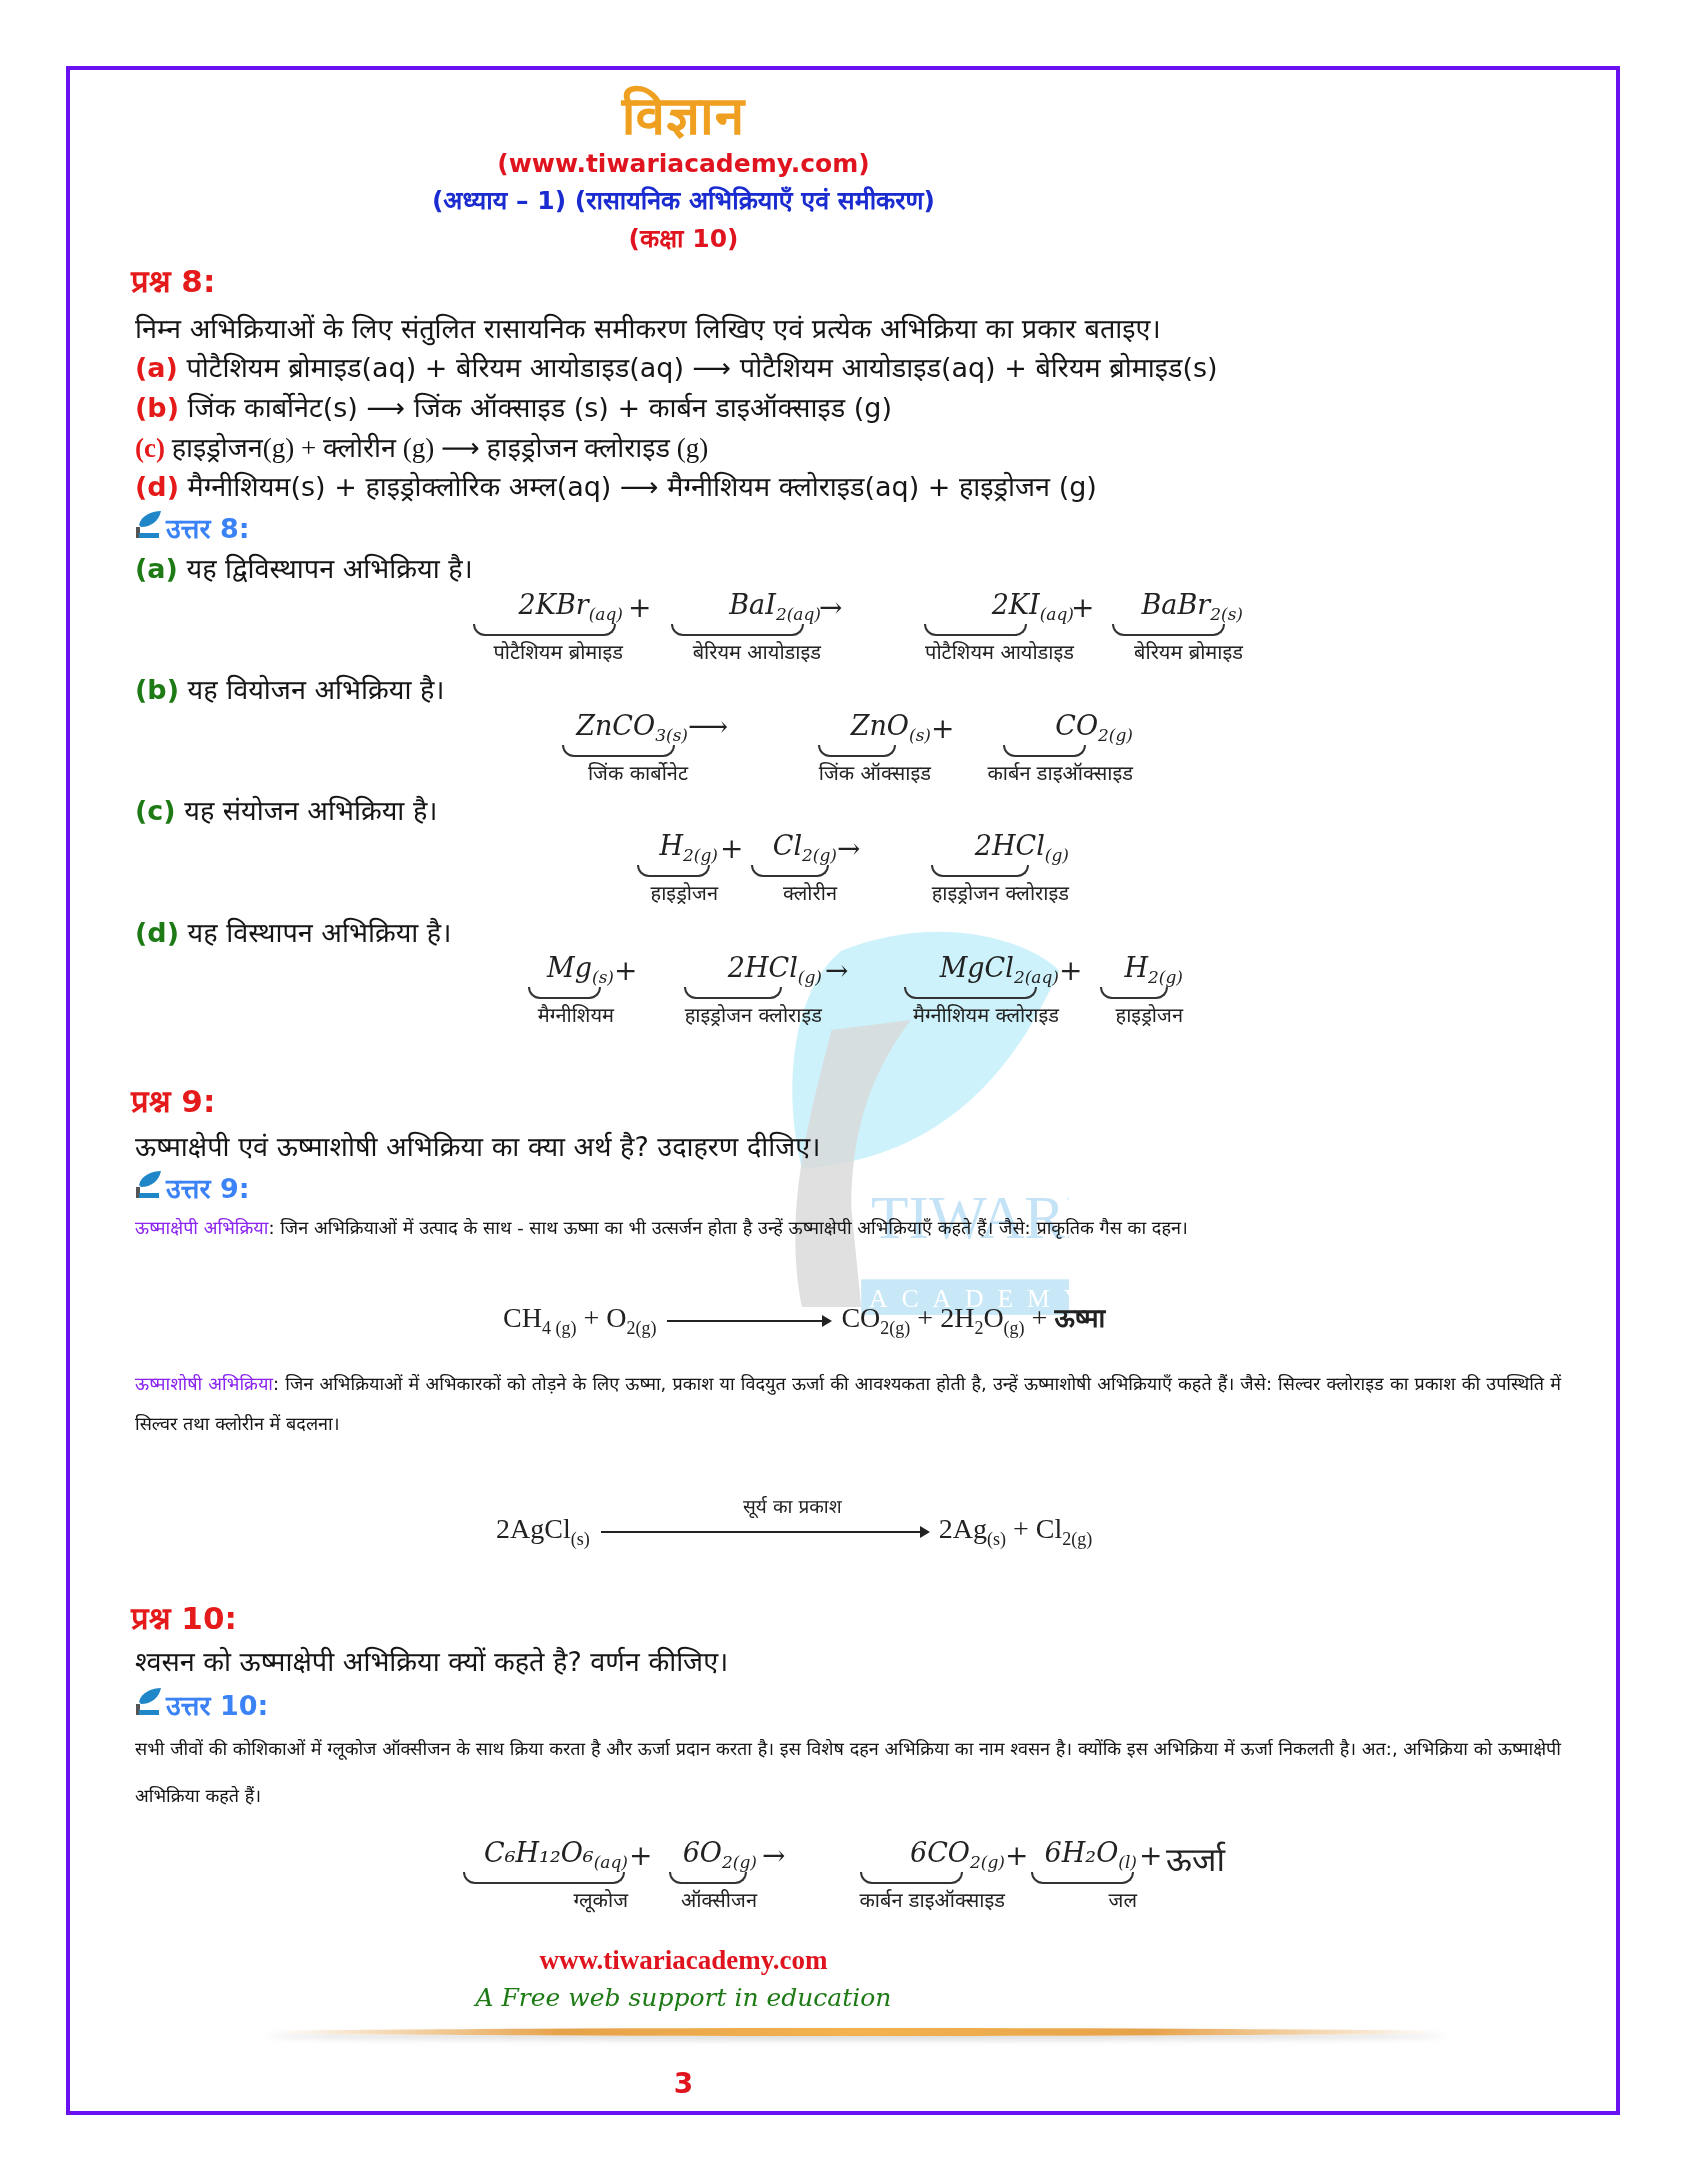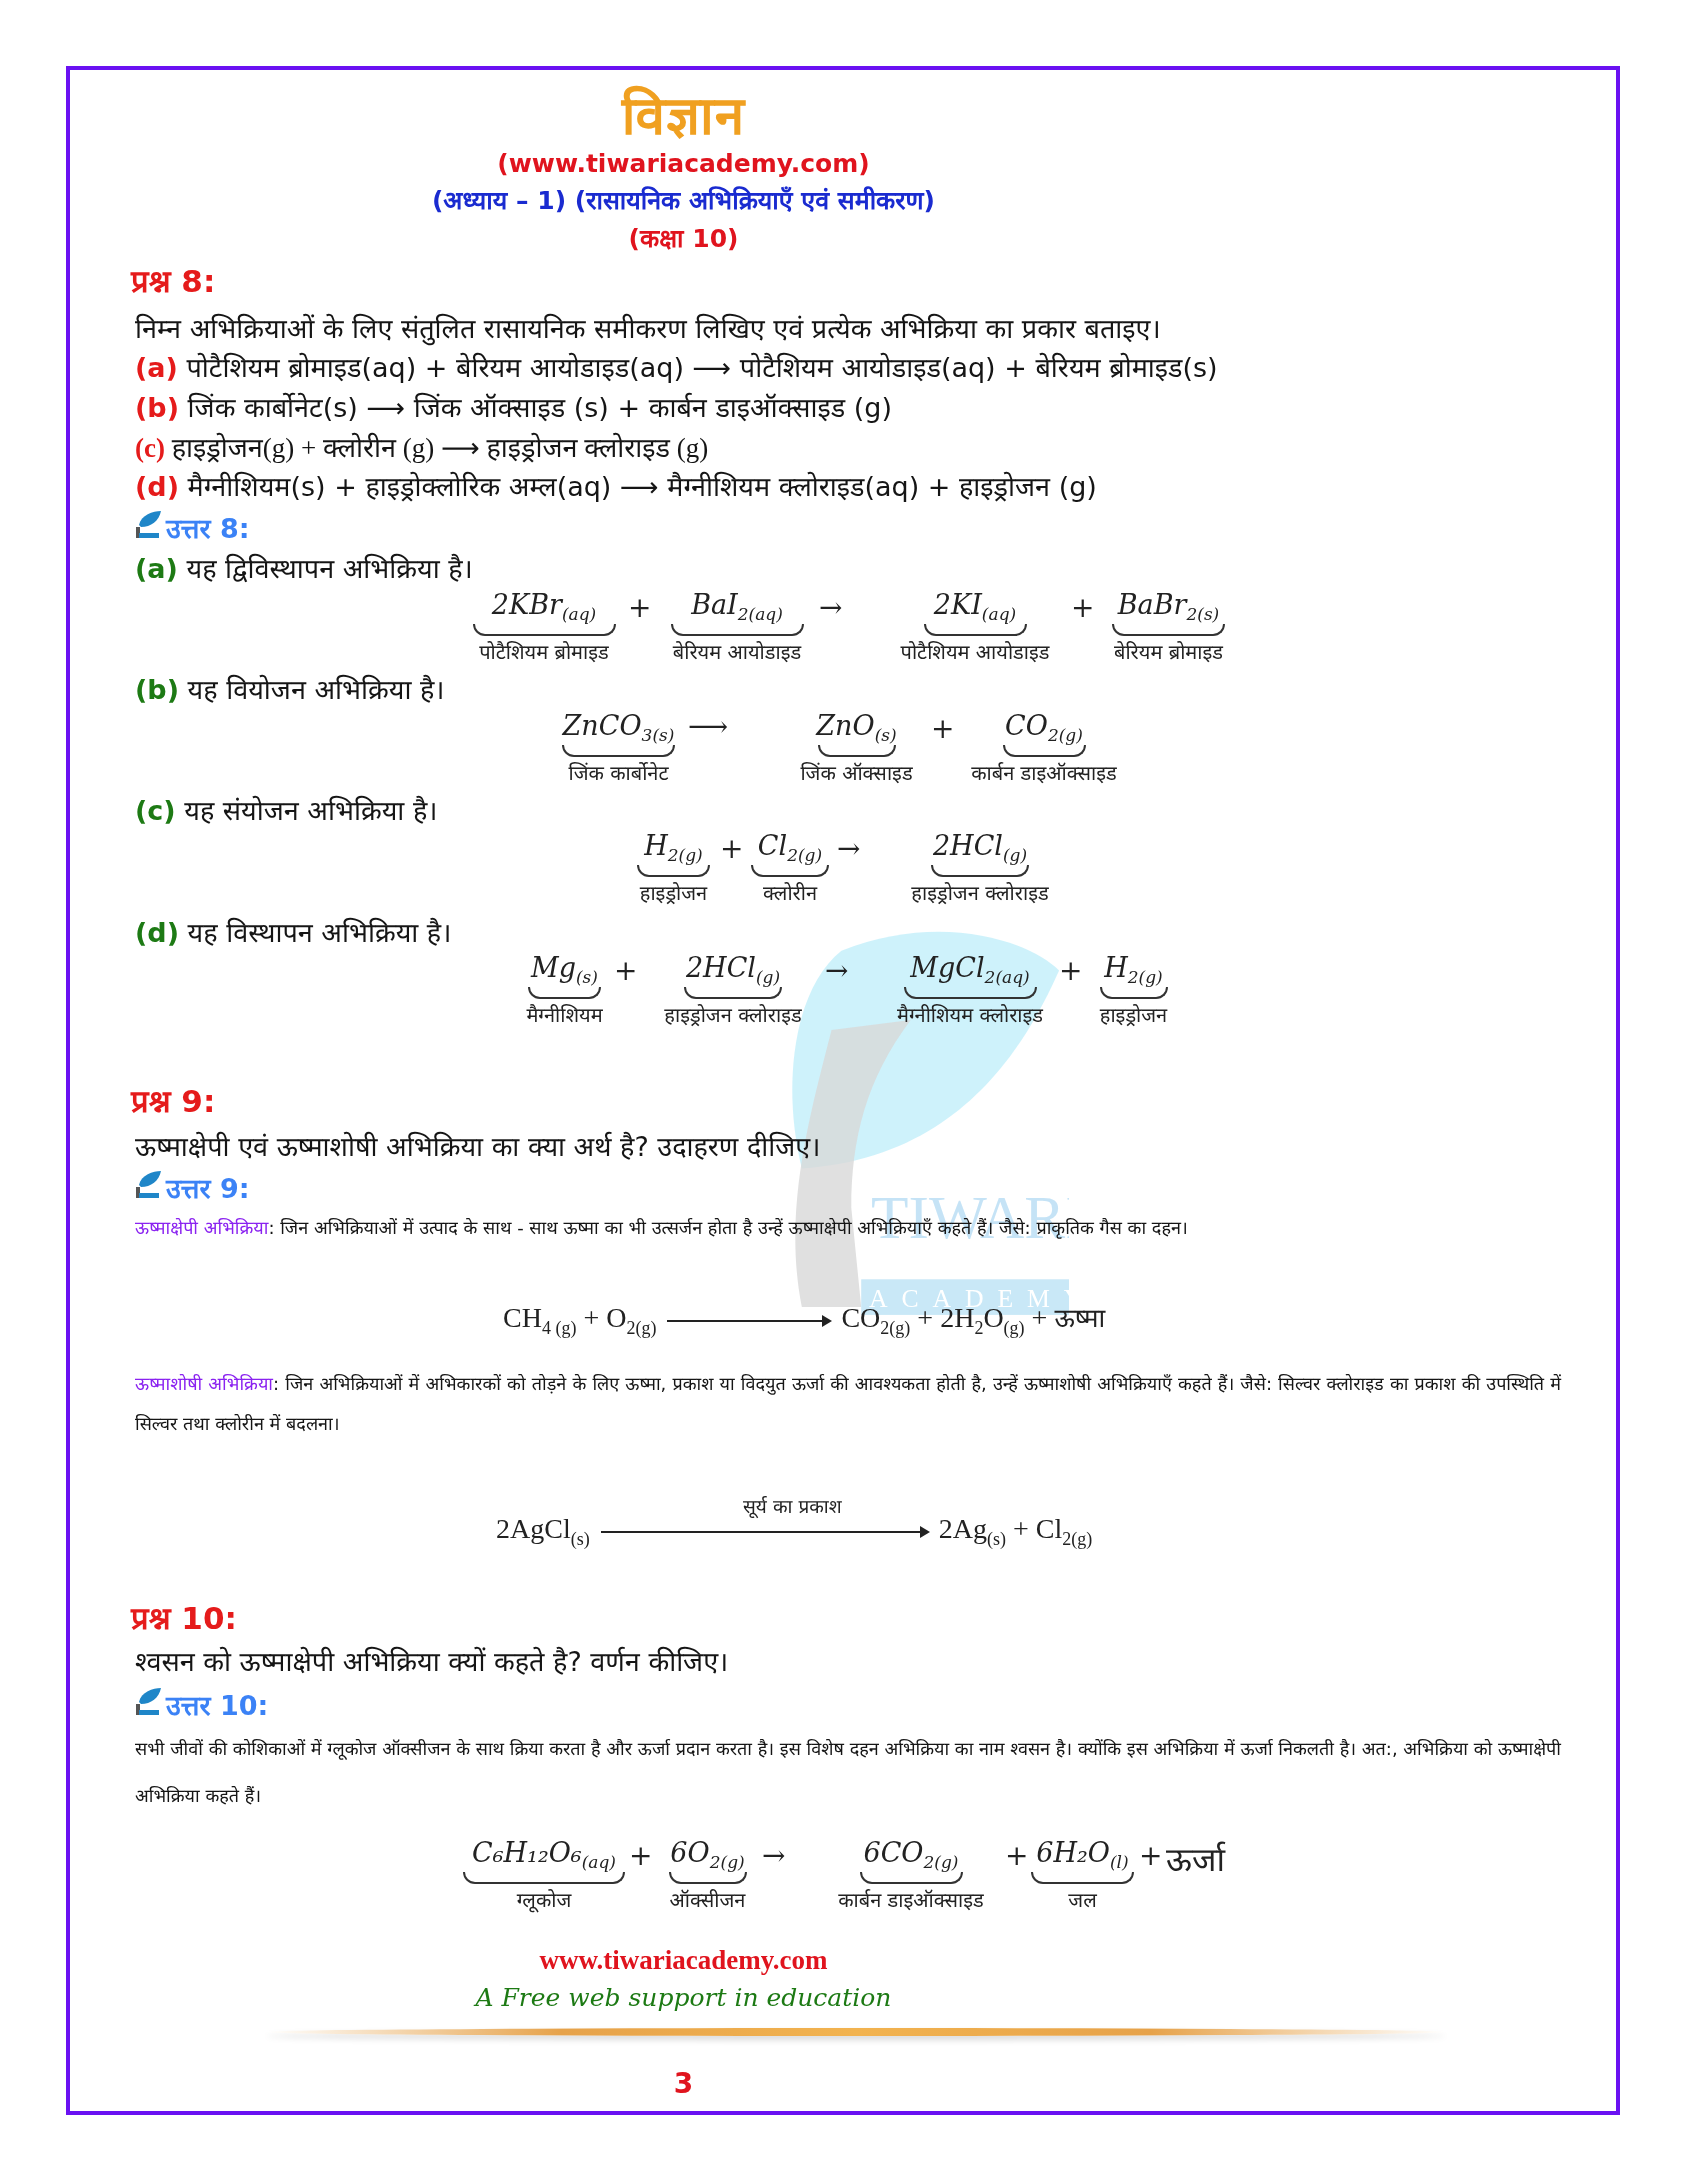--- a/index.html
+++ b/index.html
@@ -13,21 +13,21 @@
   .klass{top:220px;font-size:25px;font-weight:bold;color:#e0141e;}
   .qhead{font-size:31px;font-weight:bold;color:#e51b1b;left:131px;}
   .ahead{font-size:27px;font-weight:bold;color:#3b82f6;left:166px;}
   .alogo{position:absolute;left:133px;width:30px;height:30px;}
   .txt{font-size:27px;color:#151515;left:135px;}
   .lbl{color:#e51b1b;font-weight:bold;}
   .glbl{color:#1d7a14;font-weight:bold;}
   .purple{color:#8a22f0;}
   .para{position:absolute;left:135px;width:1426px;font-size:18px;line-height:40px;color:#151515;text-align:justify;}
   
-  .term{position:absolute;text-align:center;}
+  .term{position:absolute;text-align:right;}
   .term .f{font-family:"DejaVu Serif","Liberation Serif",serif;font-style:italic;font-size:27px;color:#222;white-space:nowrap;}
   .term .f sub{font-size:17px;}
   .term .brace{display:block;height:10px;margin:0 auto;border:2px solid #333;border-top:none;border-radius:0 0 12px 12px;}
   .term .n{font-size:20px;color:#222;white-space:nowrap;margin-top:2px;}
   .op{position:absolute;font-family:"DejaVu Serif","Liberation Serif",serif;font-size:28px;color:#222;}
   .eqplain{position:absolute;font-family:"Liberation Serif","DejaVu Serif",serif;font-size:28px;color:#222;white-space:nowrap;}
   .eqplain sub{font-size:18px;}
   .arrowline{display:inline-block;vertical-align:middle;height:2px;background:#222;position:relative;margin:0 4px;}
   .arrowline:after{content:"";position:absolute;right:-2px;top:-5px;border-left:10px solid #222;border-top:6px solid transparent;border-bottom:6px solid transparent;}
   .footer-url{top:1945px;font-size:27px;font-weight:bold;color:#e0141e;font-family:"Liberation Serif",serif;}
@@ -163,21 +163,21 @@
     <rect x="3" y="18" width="4" height="11" fill="#555"></rect>
     <rect x="6" y="24" width="20" height="5" fill="#1f86c8"></rect>
   </svg>
 <div class="abs ahead" style="top:1169px;">उत्तर 9:</div>
 
 <div class="para" style="top:1208px;"><span class="purple">ऊष्माक्षेपी अभिक्रिया</span><span>: जिन अभिक्रियाओं में उत्पाद के साथ - साथ ऊष्मा का भी उत्सर्जन होता है उन्हें ऊष्माक्षेपी अभिक्रियाएँ कहते हैं। जैसे: प्राकृतिक गैस का दहन।</span></div>
 
 <div class="eqplain" style="left:503px;top:1299px;">
   <span>CH</span><sub><span>4</span> <span>(g)</span></sub> + <span>O</span><sub>2(g)</sub>
   <span class="arrowline" style="width:163px;"></span>
-  <span>CO</span><sub>2(g)</sub> + <span>2H</span><sub>2</sub><span>O</span><sub>(g)</sub> + <span style="font-family:'DejaVu Sans',sans-serif;font-size:26px;">ऊष्मा</span>
+  <span>CO</span><sub>2(g)</sub> + <span>2H</span><sub>2</sub><span>O</span><sub>(g)</sub> + <span style="font-family:'DejaVu Sans',sans-serif;font-size:26px;font-weight:bold;">ऊष्मा</span>
 </div>
 
 <div class="para" style="top:1364px;"><span class="purple">ऊष्माशोषी अभिक्रिया</span><span>: जिन अभिक्रियाओं में अभिकारकों को तोड़ने के लिए ऊष्मा, प्रकाश या विदयुत ऊर्जा की आवश्यकता होती है, उन्हें ऊष्माशोषी अभिक्रियाएँ कहते हैं। जैसे: सिल्वर क्लोराइड का प्रकाश की उपस्थिति में सिल्वर तथा क्लोरीन में बदलना।</span></div>
 
 <div class="abs" style="left:743px;top:1493px;font-size:19px;color:#222;">सूर्य का प्रकाश</div>
 <div class="eqplain" style="left:496px;top:1513px;">
   <span>2AgCl</span><sub>(s)</sub>
   <span class="arrowline" style="width:327px;"></span>
   <span>2Ag</span><sub>(s)</sub> + <span>Cl</span><sub>2(g)</sub>
 </div>

